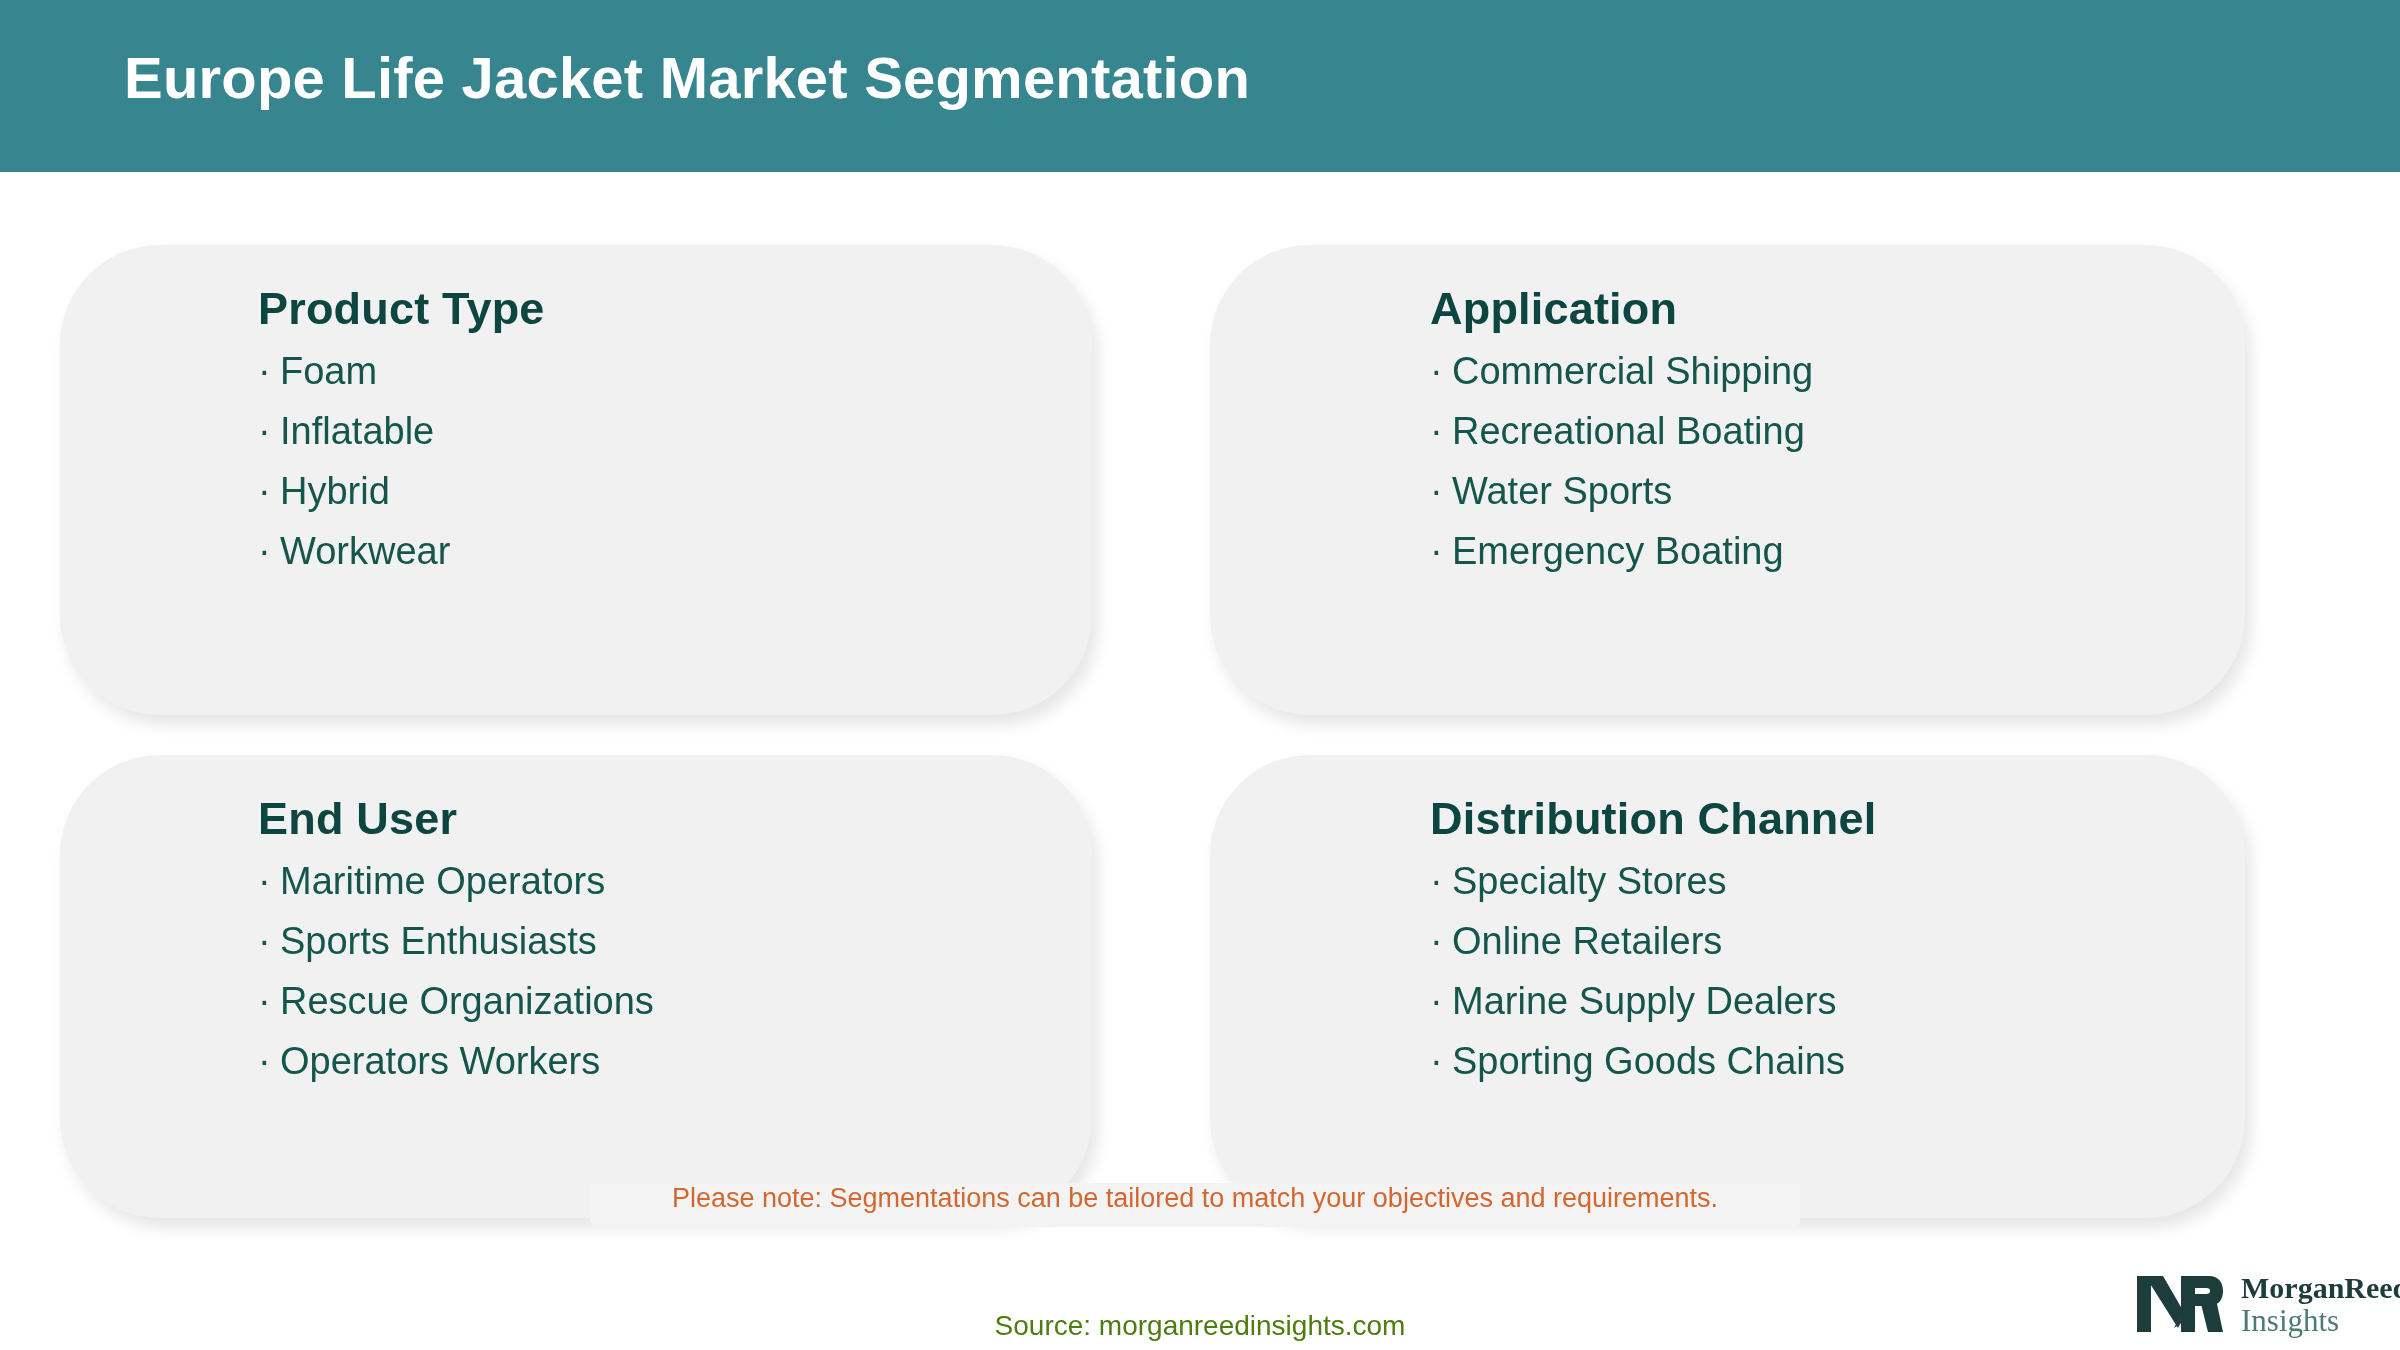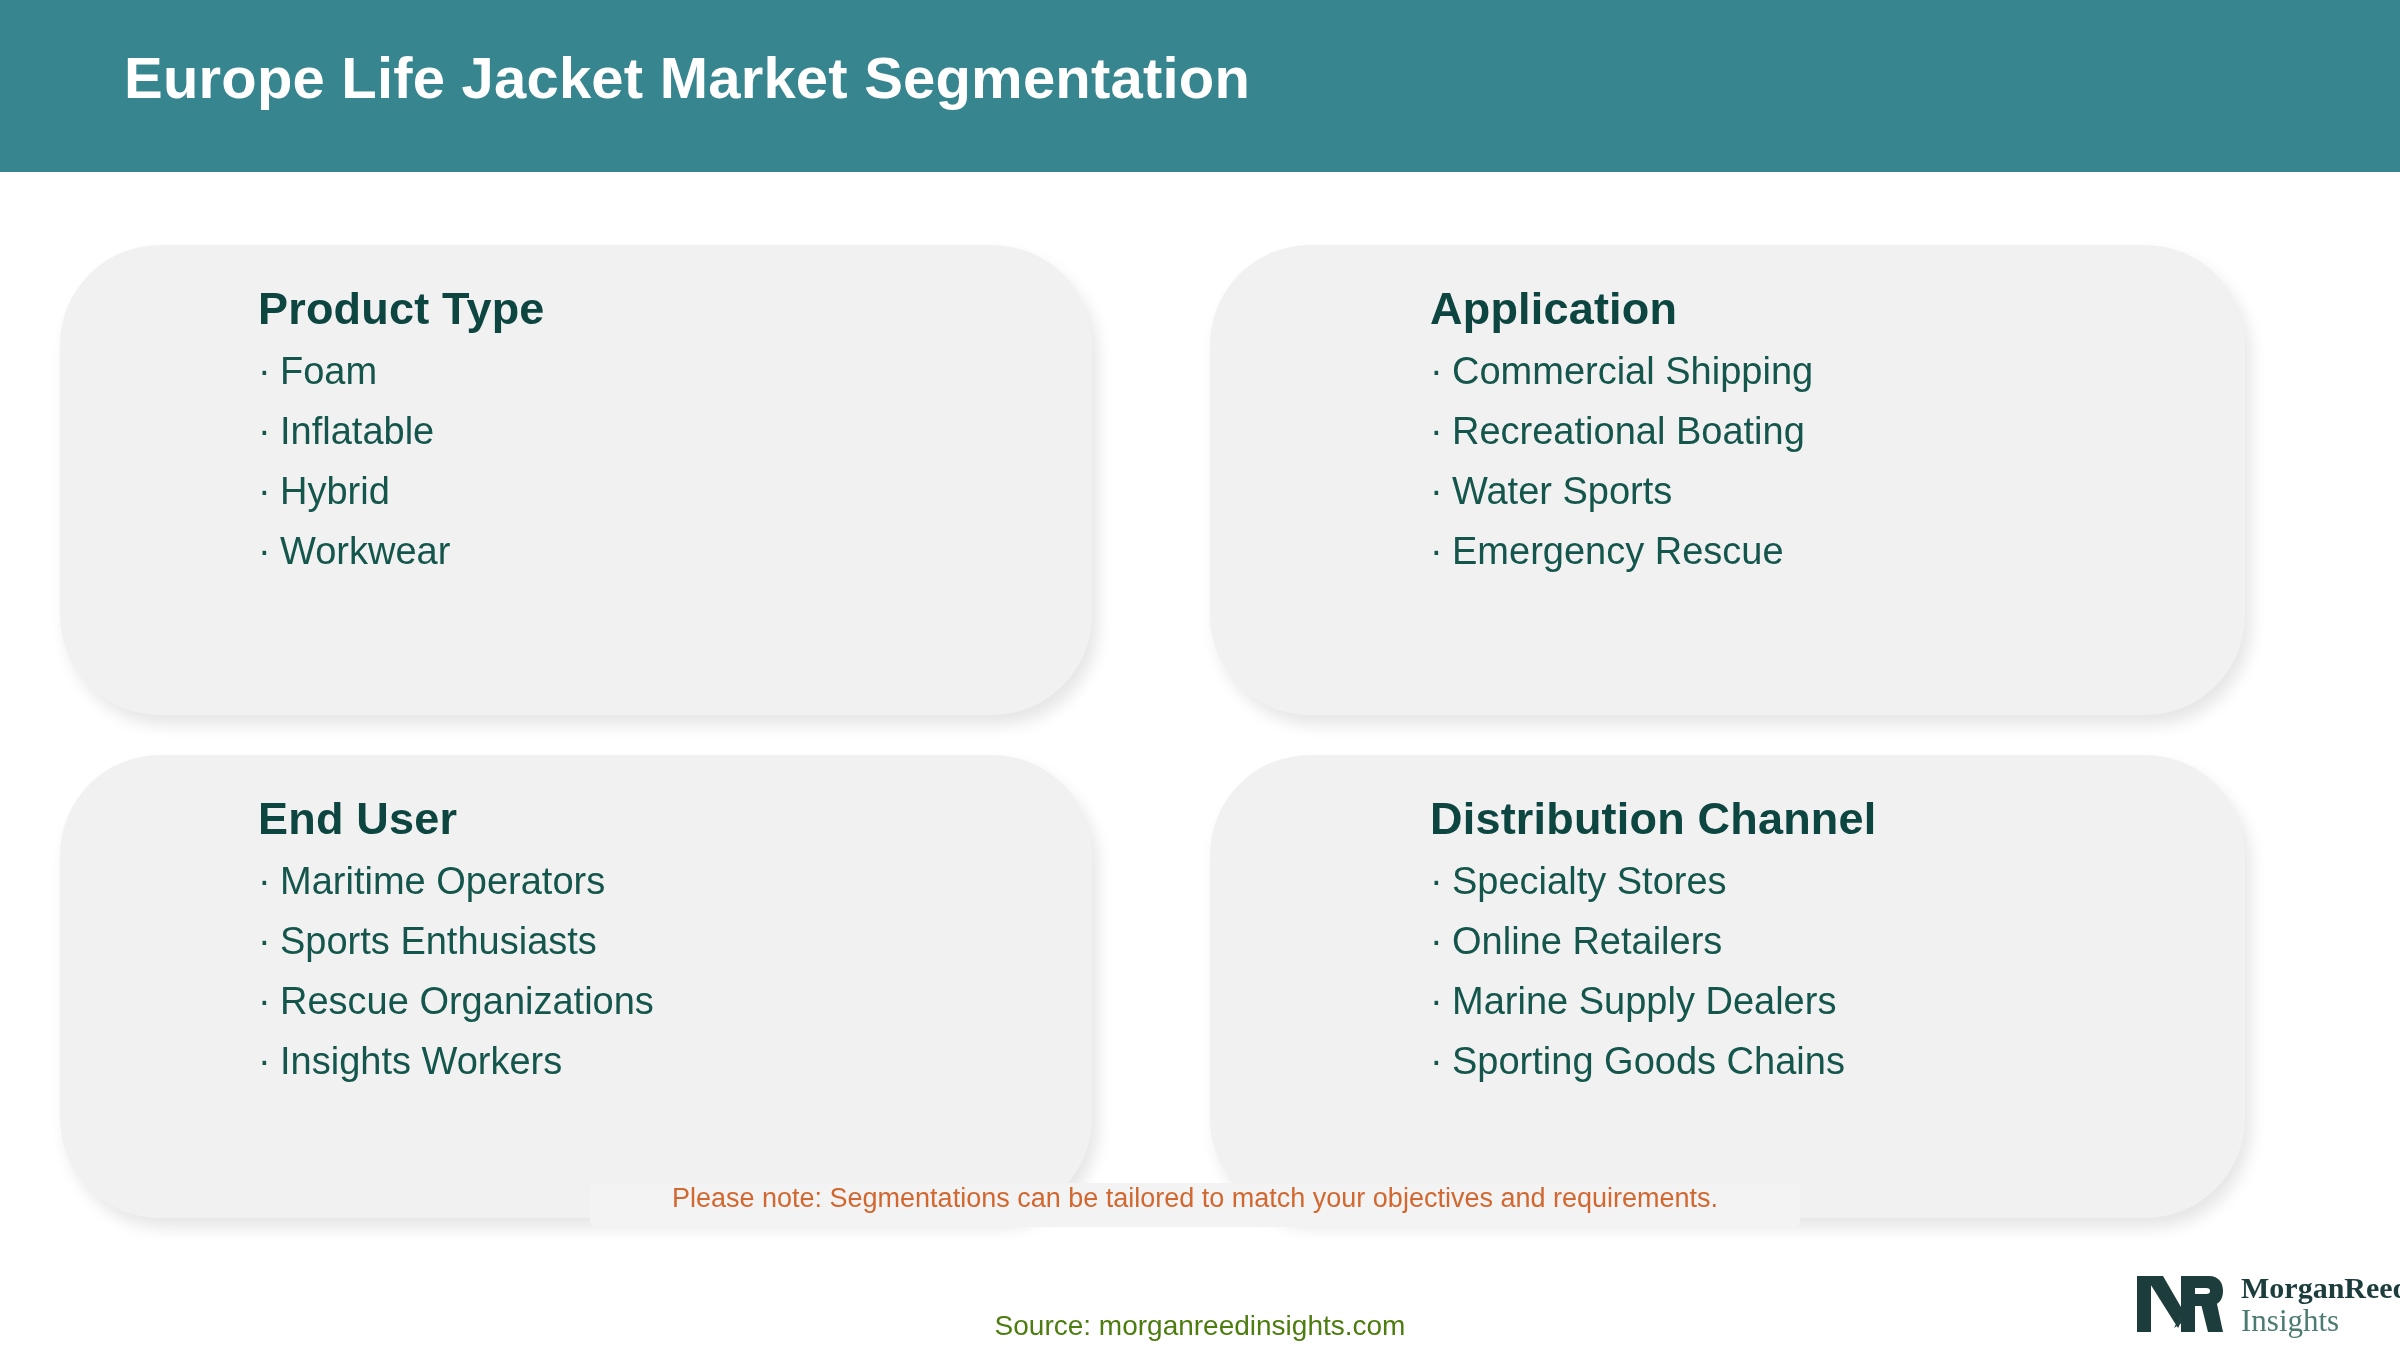--- a/index.html
+++ b/index.html
@@ -174,33 +174,33 @@
     </div>
   </div>
 
   <div class="seg-card col-right row-top">
     <div class="card-inner">
       <div class="card-title">Application</div>
       <ul class="card-list">
         <li class="card-list-item"><span class="bullet-mark">·</span><span>Commercial Shipping</span></li>
         <li class="card-list-item"><span class="bullet-mark">·</span><span>Recreational Boating</span></li>
         <li class="card-list-item"><span class="bullet-mark">·</span><span>Water Sports</span></li>
-        <li class="card-list-item"><span class="bullet-mark">·</span><span>Emergency Rescue</span></li>
+        <li class="card-list-item"><span class="bullet-mark">·</span><span>Emergency Boating</span></li>
       </ul>
     </div>
   </div>
 
   <div class="seg-card col-left row-bottom">
     <div class="card-inner">
       <div class="card-title">End User</div>
       <ul class="card-list">
         <li class="card-list-item"><span class="bullet-mark">·</span><span>Maritime Operators</span></li>
         <li class="card-list-item"><span class="bullet-mark">·</span><span>Sports Enthusiasts</span></li>
         <li class="card-list-item"><span class="bullet-mark">·</span><span>Rescue Organizations</span></li>
-        <li class="card-list-item"><span class="bullet-mark">·</span><span>Insights Workers</span></li>
+        <li class="card-list-item"><span class="bullet-mark">·</span><span>Operators Workers</span></li>
       </ul>
     </div>
   </div>
 
   <div class="seg-card col-right row-bottom">
     <div class="card-inner">
       <div class="card-title">Distribution Channel</div>
       <ul class="card-list">
         <li class="card-list-item"><span class="bullet-mark">·</span><span>Specialty Stores</span></li>
         <li class="card-list-item"><span class="bullet-mark">·</span><span>Online Retailers</span></li>

